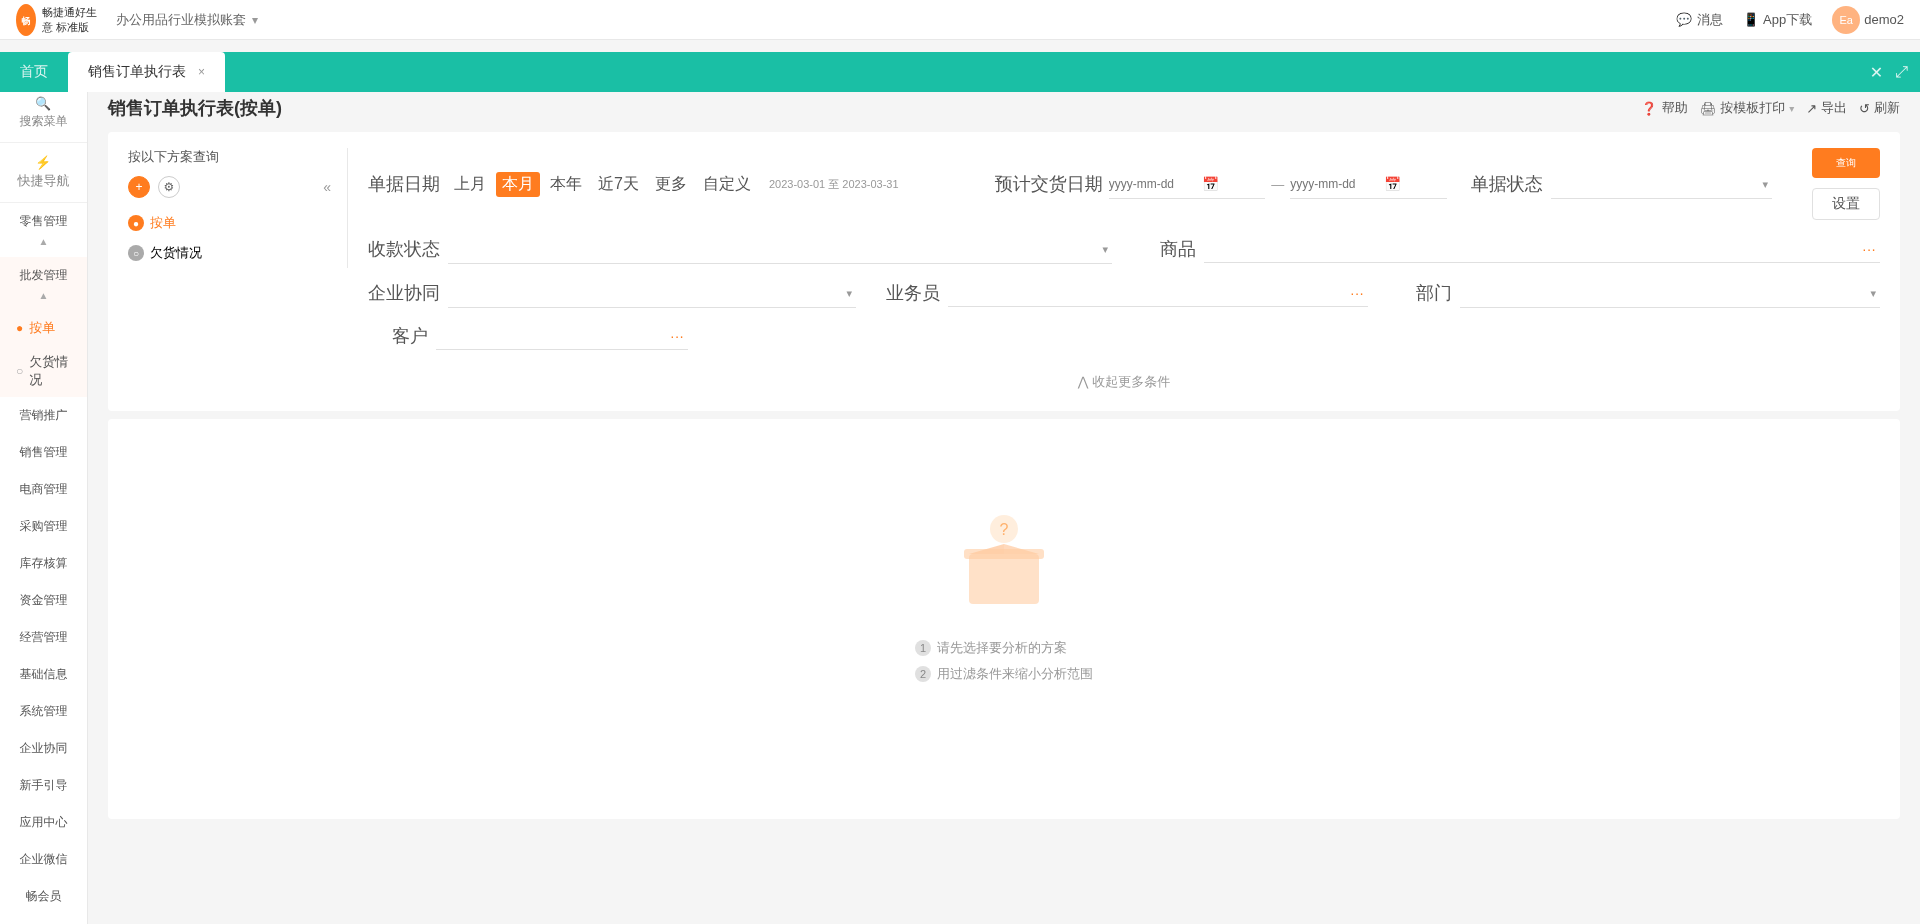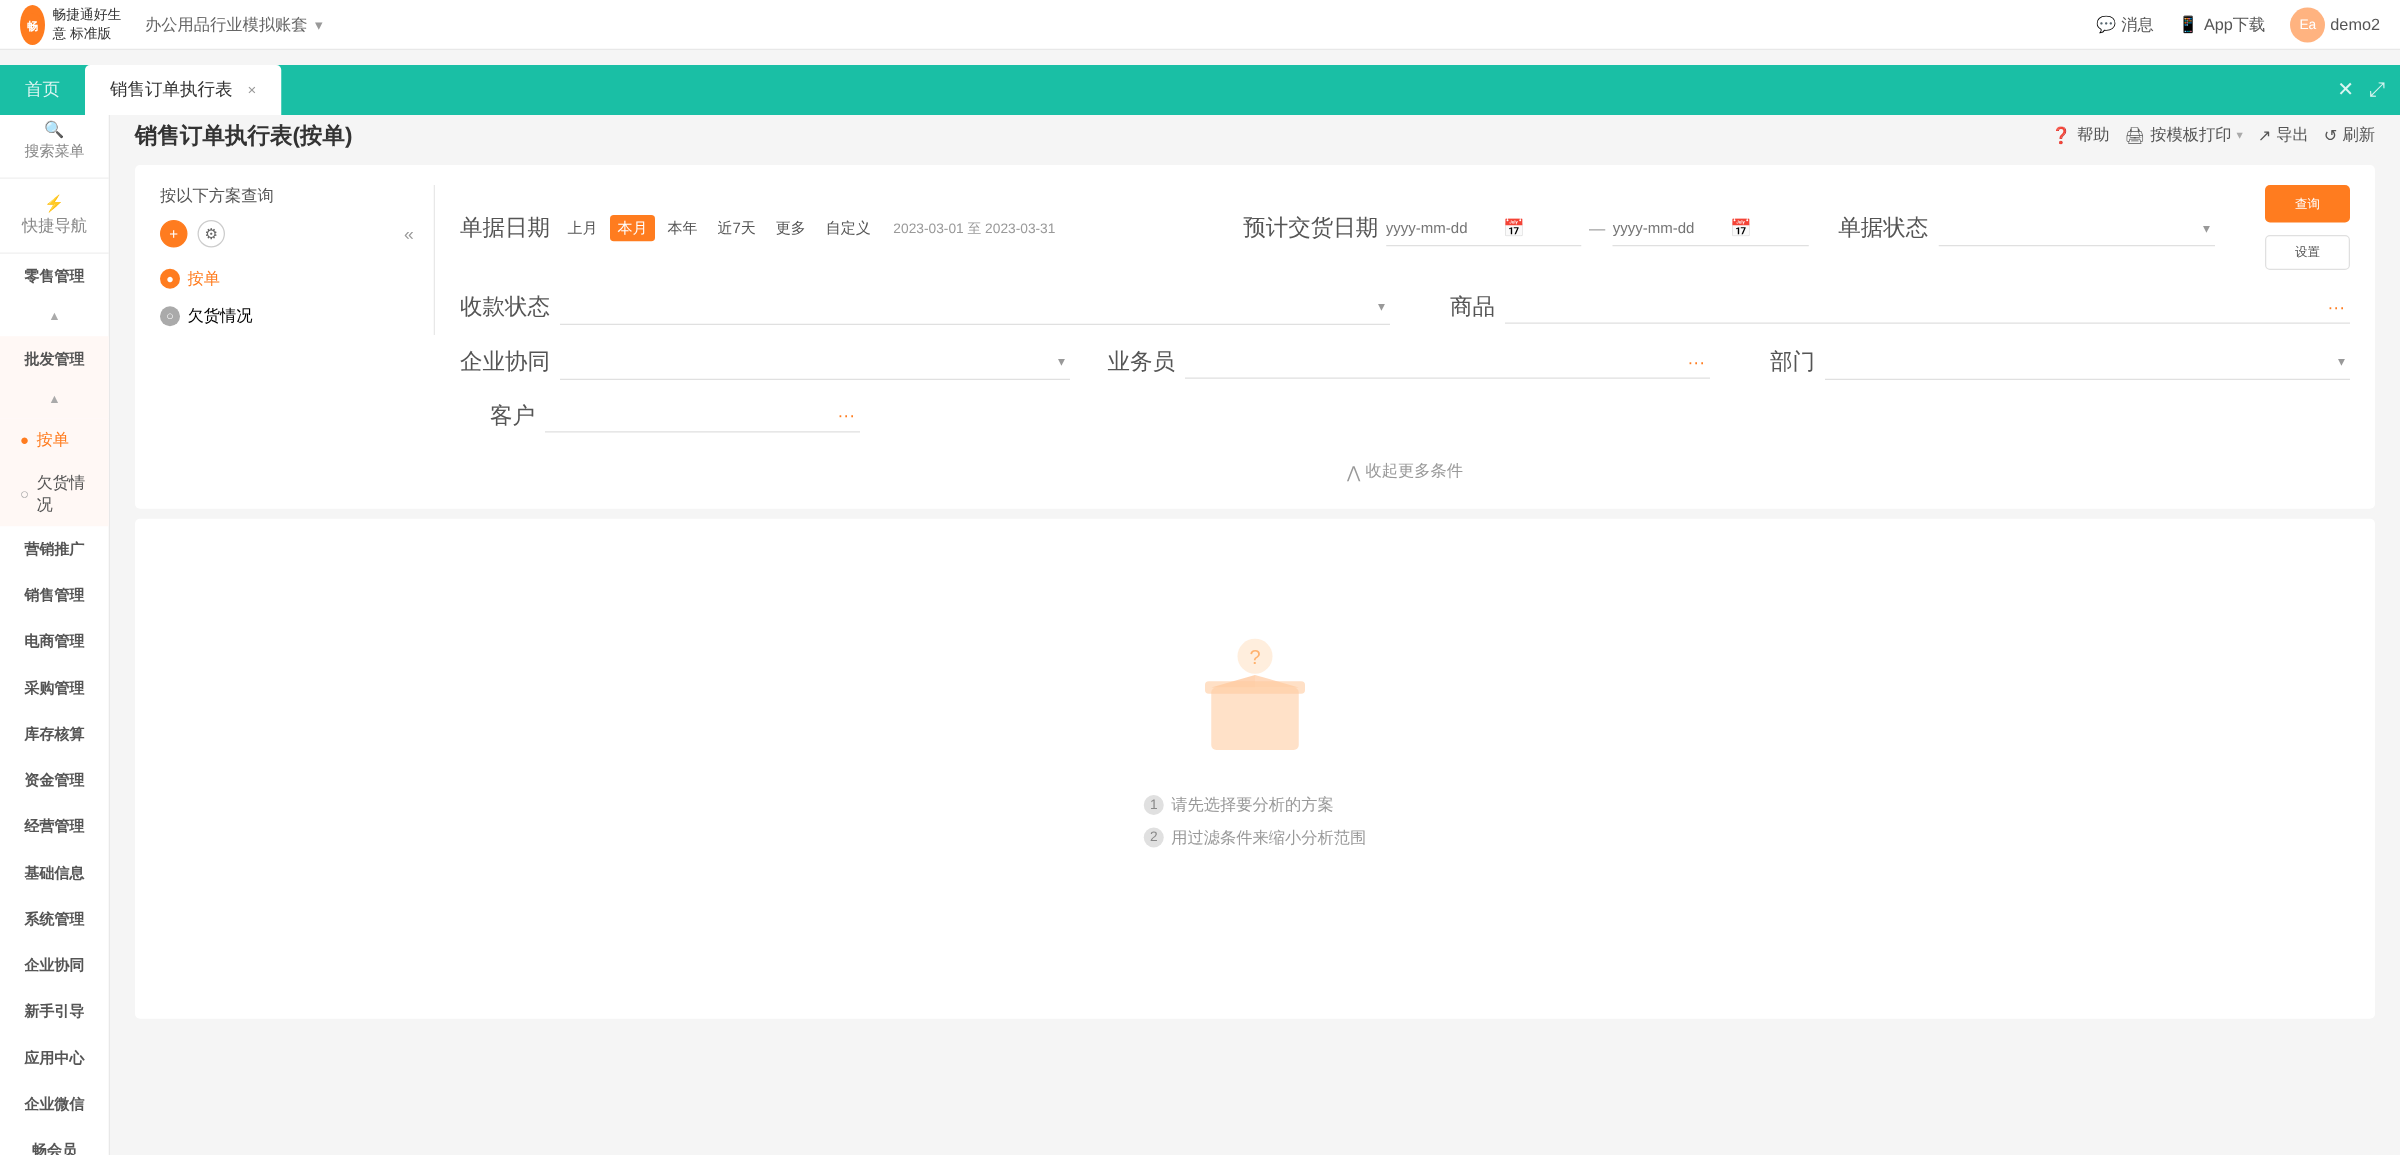--- a/index.html
+++ b/index.html
@@ -144,22 +144,21 @@
       padding-bottom: 12px;
       padding-top: 12px;
     }
     .sidebar-item {
       padding: 10px 6px;
       font-size: 13px;
       color: #555;
       cursor: pointer;
       text-align: center;
       display: flex; flex-direction: column; align-items: center;
-      gap: 18px;
-      font-weight: bold;
+      gap: 6px;
     }
     .sidebar-item .item-label {
       font-size: 12px;
     }
     .sidebar-expand-icon { font-size: 10px; color: #aaa; }
 
     
     .main-content {
       flex: 1;
       padding: 16px 20px;
@@ -312,21 +311,21 @@
       font-size: 12px; color: #ccc;
       background: transparent;
       width: 90px;
       height: 28px;
     }
     .date-icon { font-size: 14px; color: #ff7c1f; }
     .date-sep { color: #999; font-size: 13px; }
 
     .date-tabs {
       display: flex; align-items: center; gap: 4px;
-      font-size: 12px; flex-shrink: 0;
+      font-size: 16px; flex-shrink: 0;
     }
     .date-tab {
       padding: 2px 6px;
       border-radius: 2px;
       cursor: pointer;
       color: #555;
     }
     .date-tab.active {
       background: #ff7c1f;
       color: white;
@@ -372,21 +371,21 @@
       font-size: 10px;
       cursor: pointer;
       white-space: nowrap;
     }
     .setting-btn {
       background: #fff;
       color: #555;
       border: 1px solid #e0e0e0;
       border-radius: 4px;
       padding: 6px 18px;
-      font-size: 10px;
+      font-size: 14px;
       cursor: pointer;
       white-space: nowrap;
       margin-top: 4px;
     }
     .btn-group {
       display: flex; flex-direction: column; gap: 6px;
       margin-left: 16px;
       flex-shrink: 0;
     }
 

